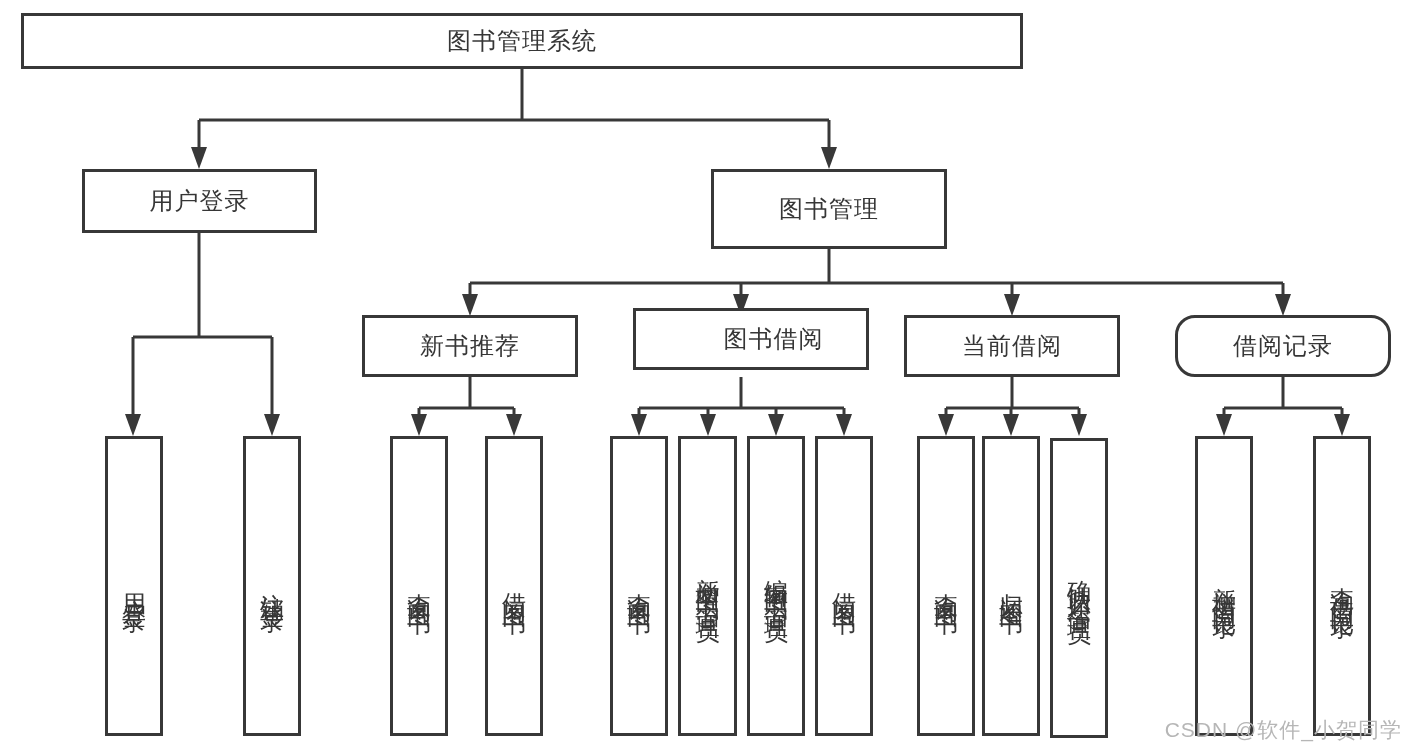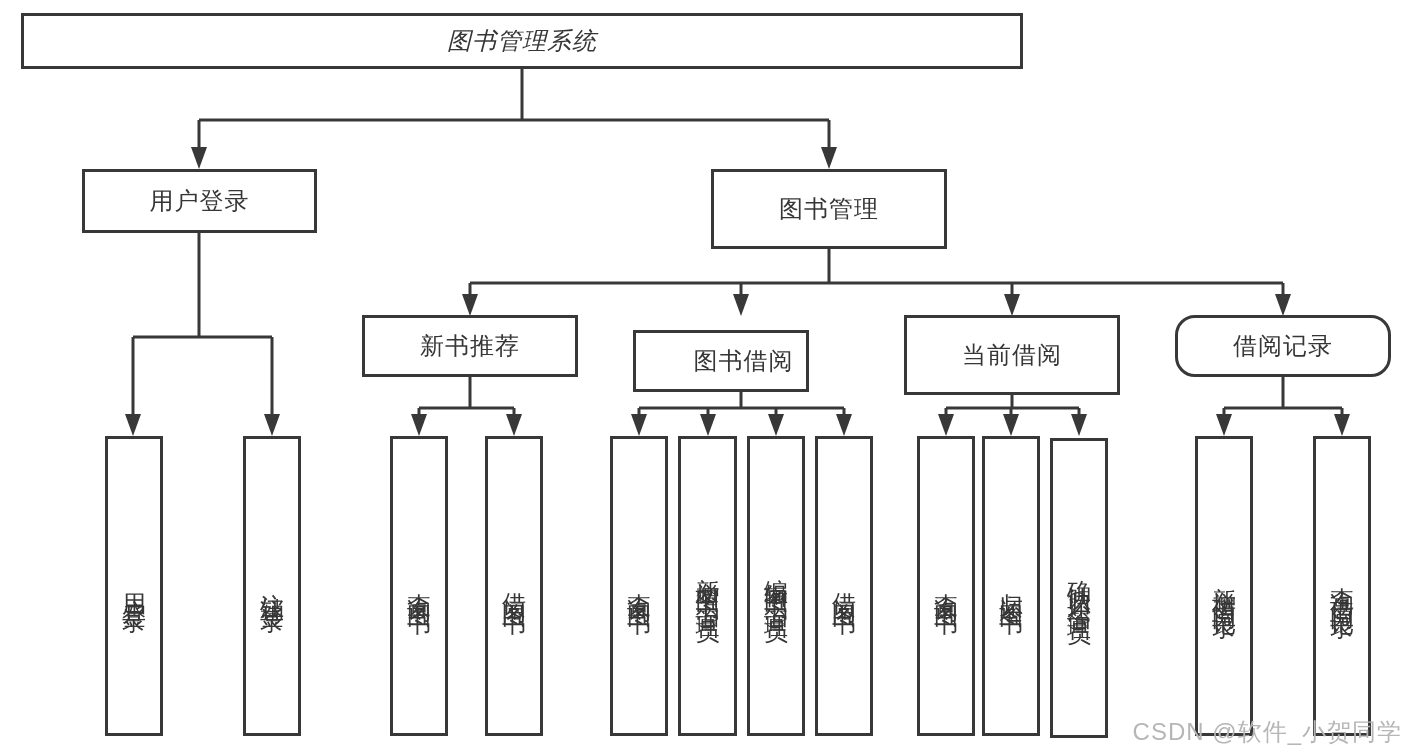--- a/index.html
+++ b/index.html
@@ -42,21 +42,21 @@
     fill:none;
   }
   #connectors polygon{
     fill:#383838;
     stroke:none;
   }
   .watermark{
     position:absolute;
     right:3px;
     top:716px;
-    font-size:24px;
+    font-size:21px;
     letter-spacing:1px;
     color:#b6b6b6;
     white-space:nowrap;
   }
 </style>
 </head>
 <body>
 
 <div id="stage">
 
@@ -89,38 +89,38 @@
     <path d="M1012 377 V408 M946 408 H1079 M946 408 V418 M1011 408 V418 M1079 408 V418"></path>
     <polygon points="946,436 938,414 954,414"></polygon>
     <polygon points="1011,436 1003,414 1019,414"></polygon>
     <polygon points="1079,436 1071,414 1087,414"></polygon>
 
     <path d="M1283 377 V408 M1224 408 H1342 M1224 408 V418 M1342 408 V418"></path>
     <polygon points="1224,436 1216,414 1232,414"></polygon>
     <polygon points="1342,436 1334,414 1350,414"></polygon>
   </svg>
 
-  <div class="box" style="left:21px;top:13px;width:1002px;height:56px;font-style:italic;">
+  <div class="box" style="left:21px;top:13px;width:1002px;height:56px;">
     <span class="hlabel">图书管理系统</span>
   </div>
 
   <div class="box" style="left:82px;top:169px;width:235px;height:64px;">
     <span class="hlabel">用户登录</span>
   </div>
   <div class="box" style="left:711px;top:169px;width:236px;height:80px;">
     <span class="hlabel">图书管理</span>
   </div>
 
   <div class="box" style="left:362px;top:315px;width:216px;height:62px;">
     <span class="hlabel">新书推荐</span>
   </div>
-  <div class="box" style="left:633px;top:330px;width:176px;height:62px;padding-left:45px;">
+  <div class="box" style="left:633px;top:308px;width:236px;height:62px;padding-left:45px;">
     <span class="hlabel">图书借阅</span>
   </div>
-  <div class="box" style="left:904px;top:315px;width:216px;height:80px;">
+  <div class="box" style="left:904px;top:315px;width:216px;height:62px;">
     <span class="hlabel">当前借阅</span>
   </div>
   <div class="box" style="left:1175px;top:315px;width:216px;height:62px;border-radius:20px;">
     <span class="hlabel">借阅记录</span>
   </div>
 
   <div class="box vbox" style="left:105px;top:436px;width:58px;height:300px;">
     <span class="vlabel">用户登录</span>
   </div>
   <div class="box vbox" style="left:243px;top:436px;width:58px;height:300px;">

